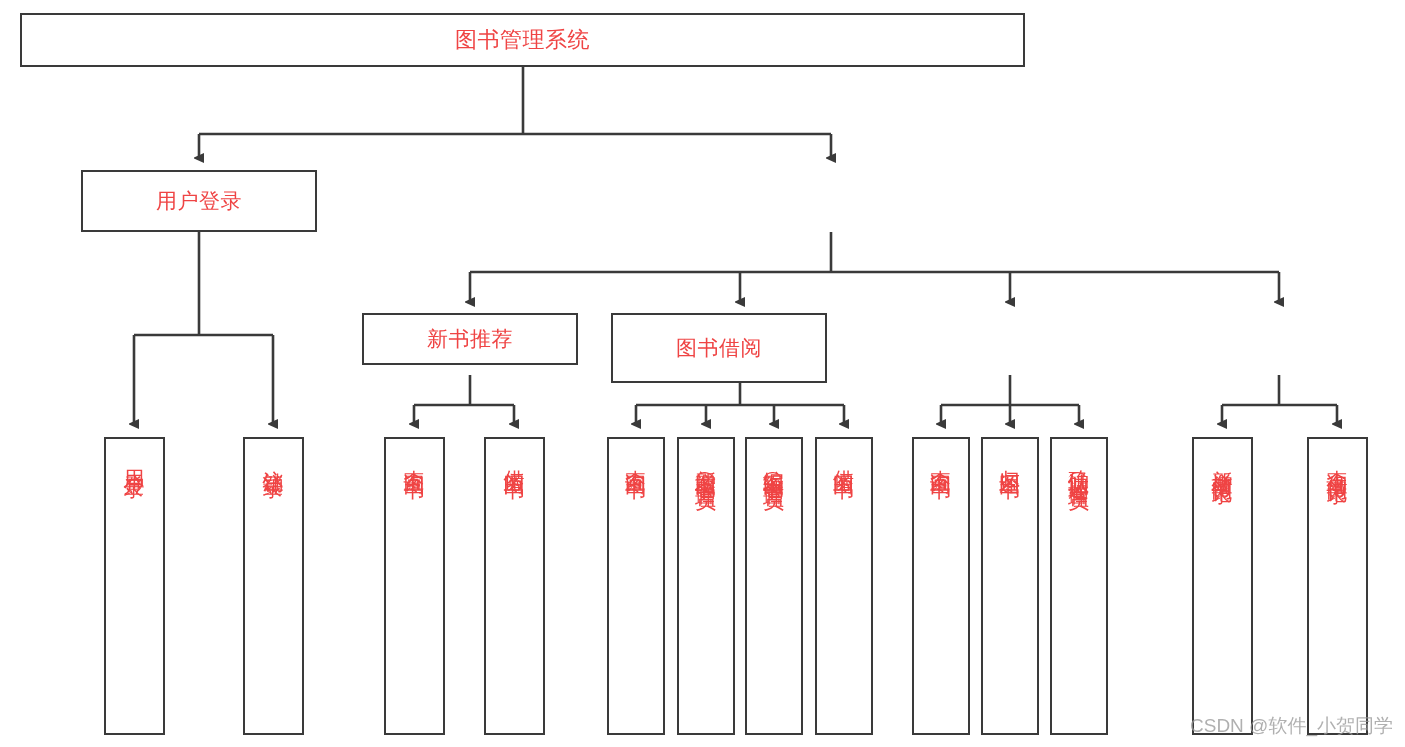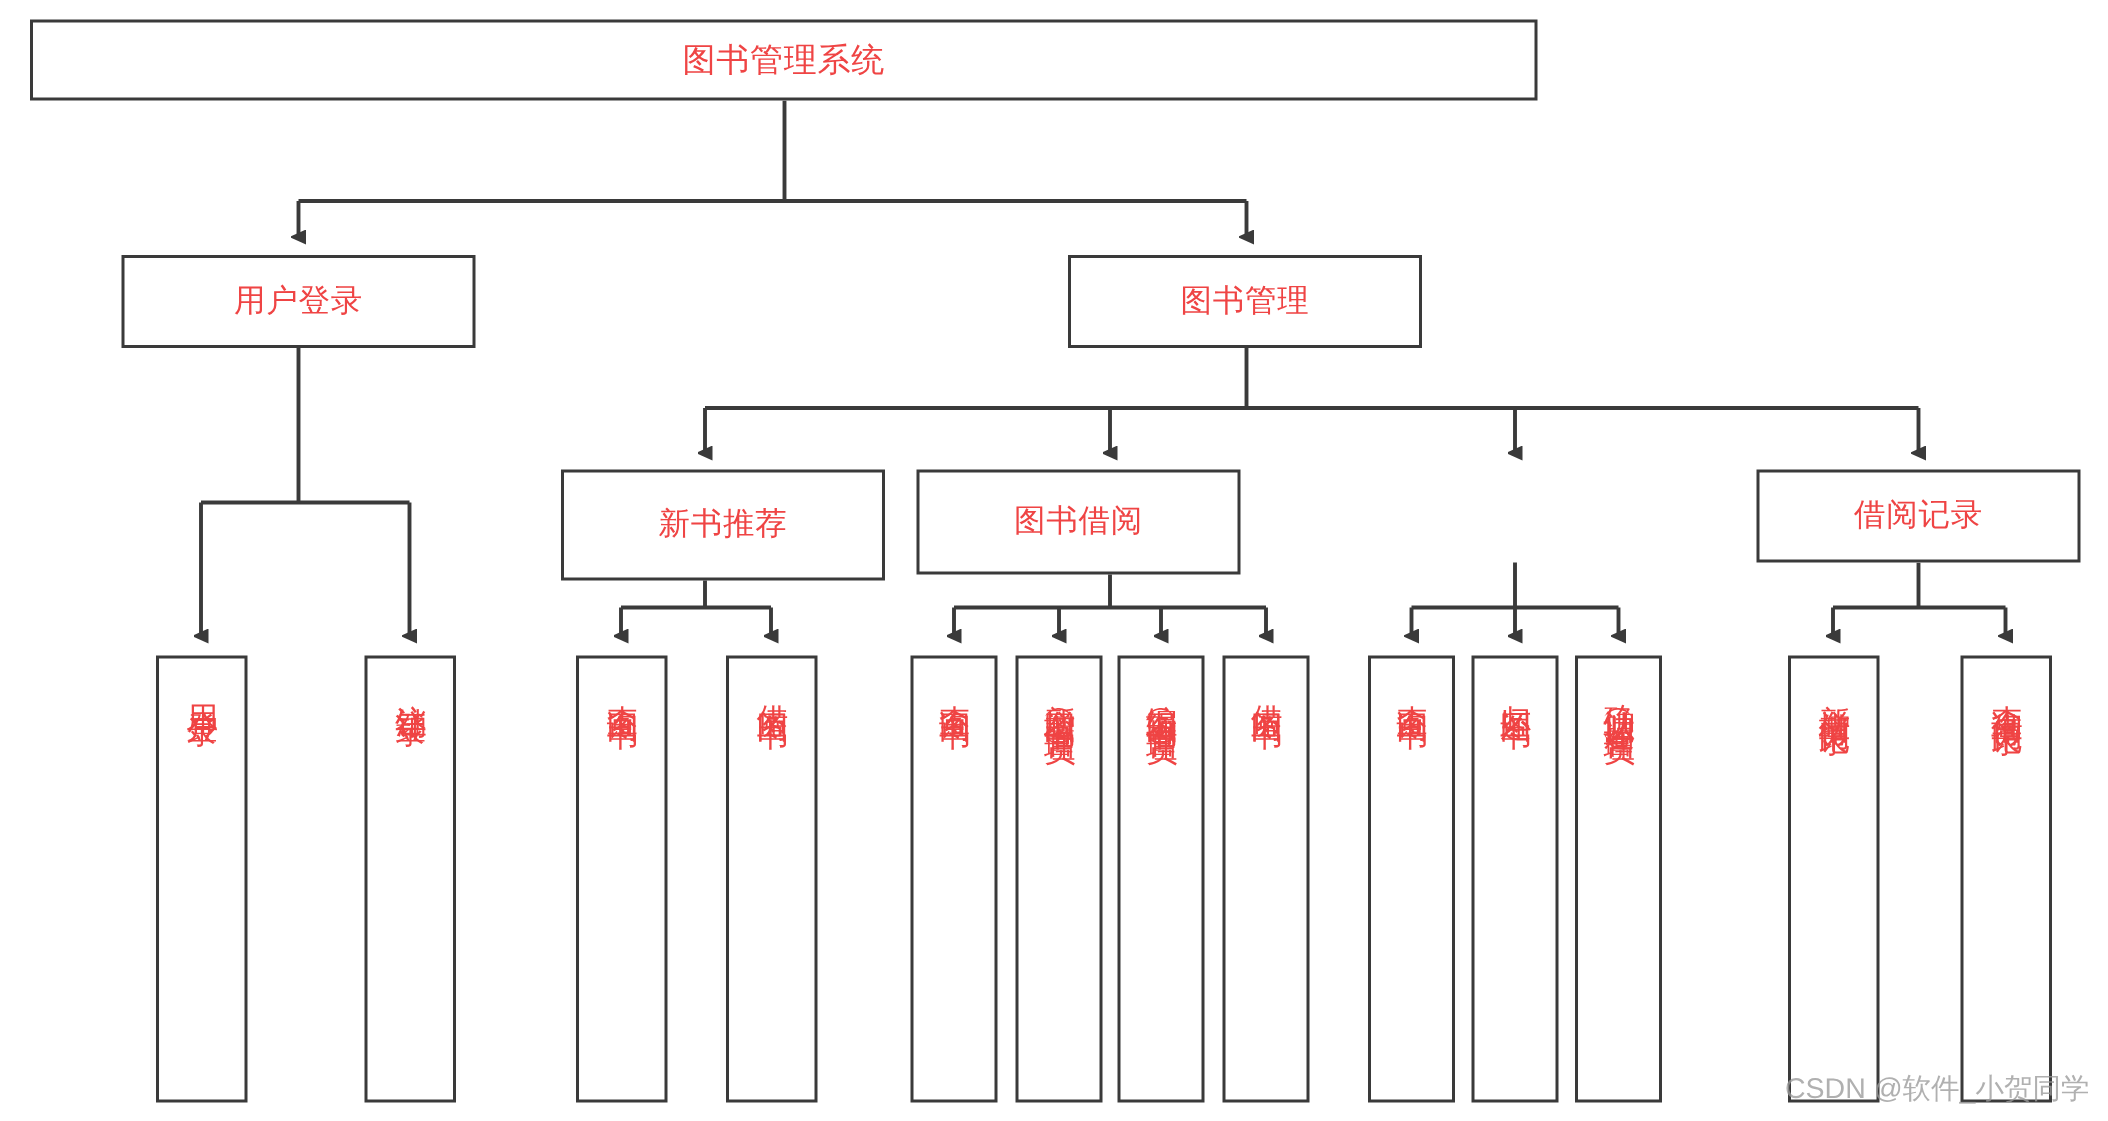--- a/index.html
+++ b/index.html
@@ -127,32 +127,26 @@
     </g>
   </svg>
 
   <div class="node root horiz" style="left:20px; top:13px; width:1005px; height:54px;">
     <span class="label">图书管理系统</span>
   </div>
 
   <div class="node horiz" style="left:81px; top:170px; width:236px; height:62px;">
     <span class="label">用户登录</span>
   </div>
-  <div class="node horiz" style="left:712px; top:170px; width:236px; height:62px;">
-    <span class="label">图书管理</span>
-  </div>
 
-  <div class="node horiz" style="left:374px; top:313px; width:216px; height:74px;">
+  <div class="node horiz" style="left:362px; top:313px; width:216px; height:52px;">
     <span class="label">新书推荐</span>
   </div>
   <div class="node horiz" style="left:611px; top:313px; width:216px; height:70px;">
     <span class="label">图书借阅</span>
-  </div>
-  <div class="node horiz" style="left:1171px; top:313px; width:216px; height:62px;">
-    <span class="label">借阅记录</span>
   </div>
 
   <div class="node vert" style="left:104px; top:437px; width:61px; height:298px;">
     <span class="label">用户登录</span>
   </div>
   <div class="node vert" style="left:243px; top:437px; width:61px; height:298px;">
     <span class="label">注销登录</span>
   </div>
 
   <div class="node vert" style="left:384px; top:437px; width:61px; height:298px;">

